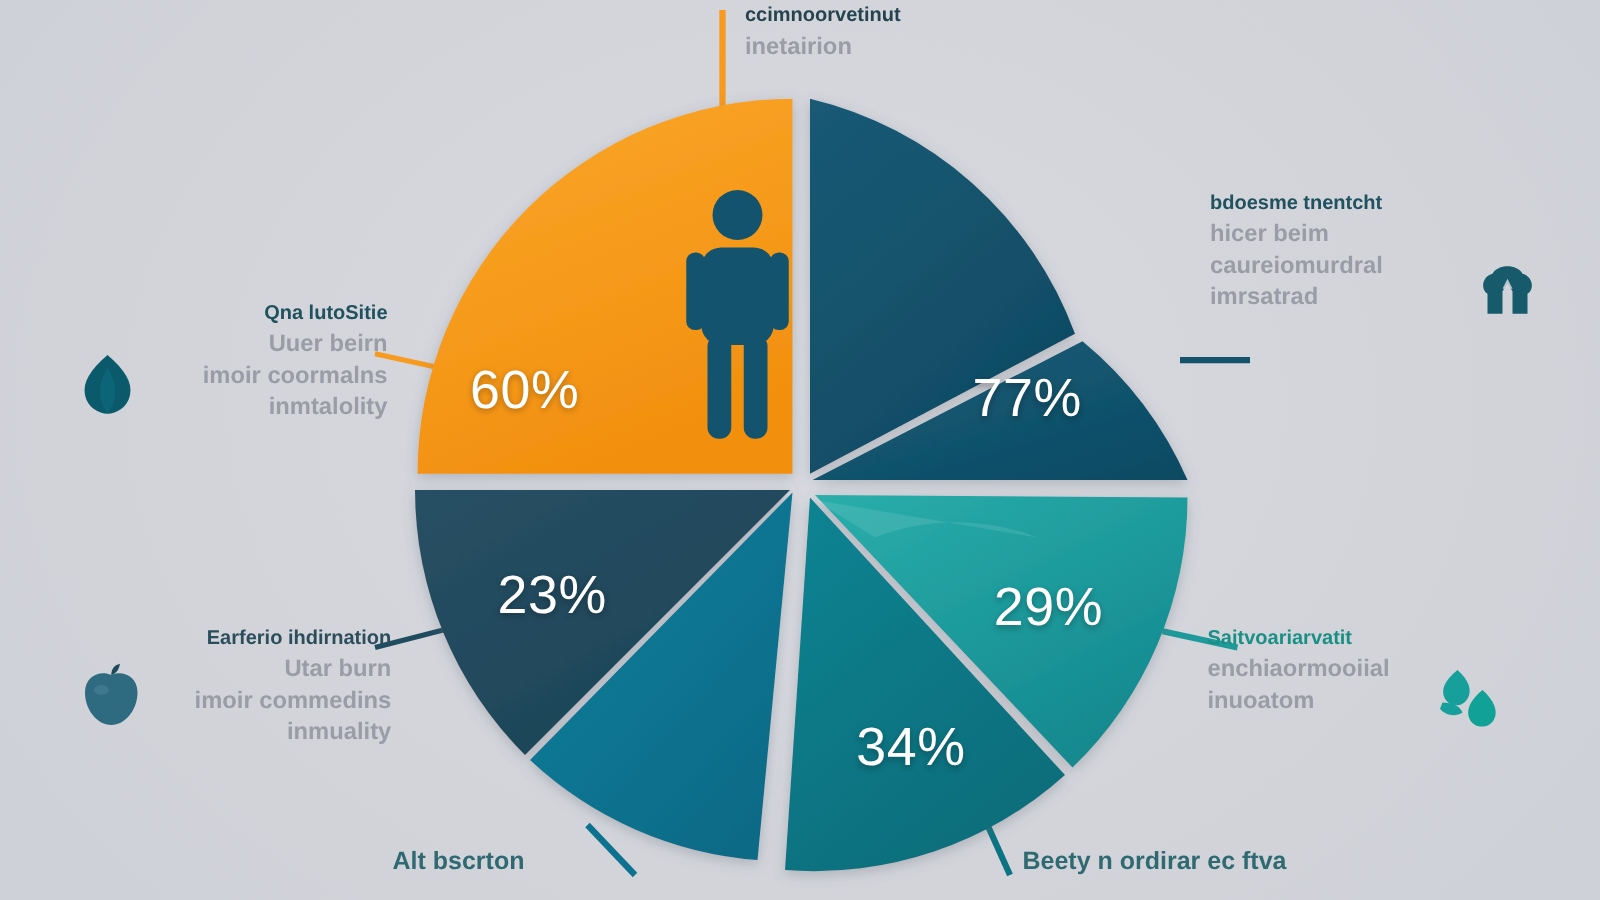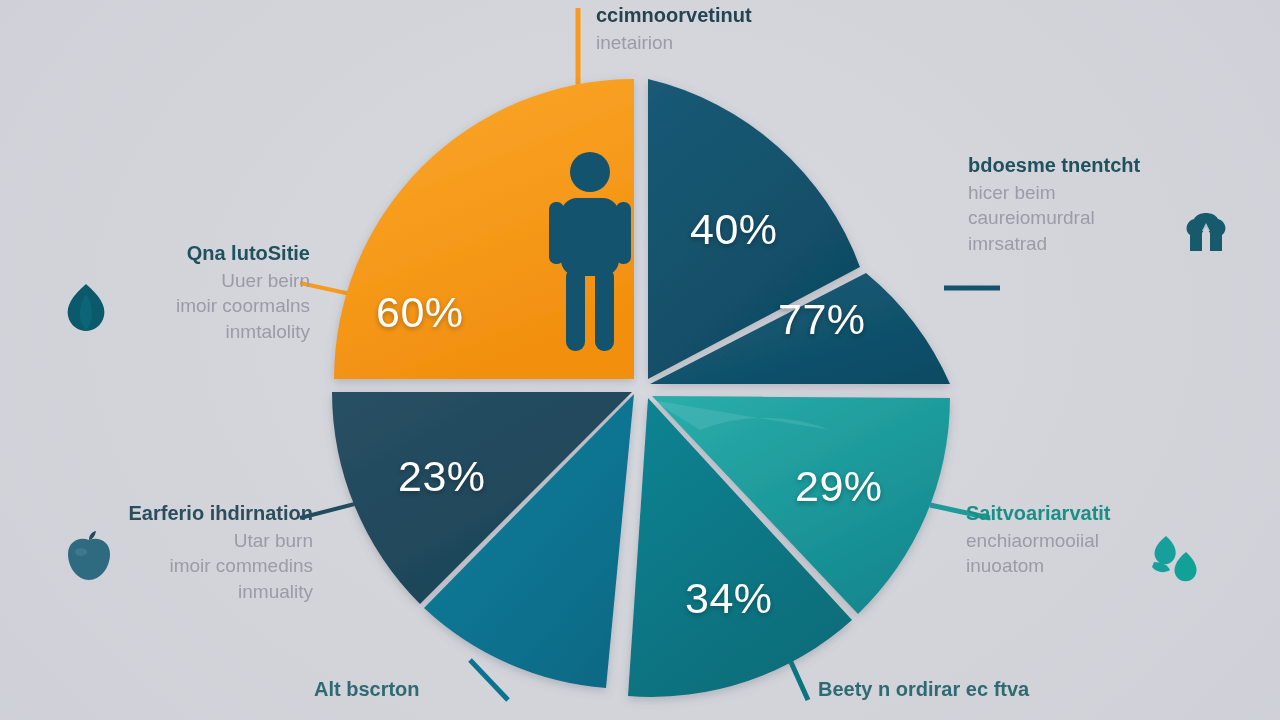--- a/index.html
+++ b/index.html
@@ -37,29 +37,29 @@
     white-space: nowrap;
     font-family: "Liberation Sans", sans-serif;
   }
   .callout {
     position: absolute;
     width: 230px;
     font-family: "Liberation Sans", sans-serif;
     line-height: 1.32;
   }
   .callout .c-title {
-    font-size: 20px;
+    font-size: 16px;
     font-weight: 700;
     margin-bottom: 2px;
     white-space: nowrap;
   }
   .callout .c-line {
     font-size: 19px;
     color: #9a9ca6;
-    font-weight: 400;
+    font-weight: 700;
   }
   .callout.right-side { text-align: left; }
   .callout.left-side  { text-align: right; }
 
   .c-title.navy { color: #20515f; }
   .c-title.teal { color: #1a8f86; }
   .c-title.slate{ color: #2b4d5c; }
   .c-title.dark { color: #24434f; }
 
   .bottom-label {
@@ -145,21 +145,20 @@
       <circle cx="590" cy="172" r="20"></circle>
       <rect x="561" y="198" width="58" height="78" rx="16"></rect>
       <rect x="549" y="202" width="15" height="62" rx="7"></rect>
       <rect x="616" y="202" width="15" height="62" rx="7"></rect>
       <rect x="566" y="268" width="19" height="83" rx="9"></rect>
       <rect x="595" y="268" width="19" height="83" rx="9"></rect>
     </g>
   </svg>
 
   <div class="pct-label" style="left:376px; top:288px;">60%</div>
-  <div class="pct-label" style="left:690px; top:205px;">40%</div>
   <div class="pct-label" style="left:778px; top:295px;">77%</div>
   <div class="pct-label" style="left:795px; top:462px;">29%</div>
   <div class="pct-label" style="left:685px; top:574px;text-align:center;">34%</div>
   <div class="pct-label" style="left:398px; top:452px;">23%</div>
 
   <div class="callout right-side" style="left:596px; top:2px; width:260px;">
     <div class="c-title dark">ccimnoorvetinut</div>
     <div class="c-line">inetairion</div>
   </div>
 

